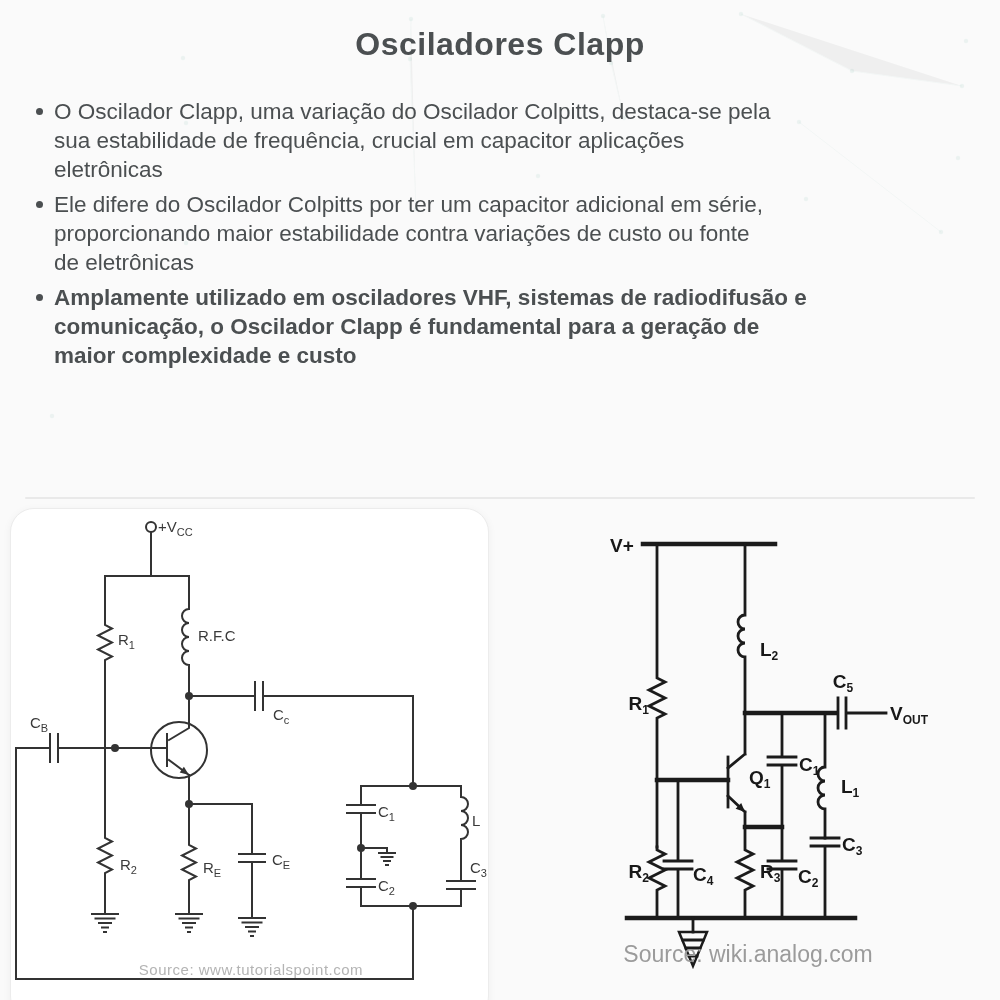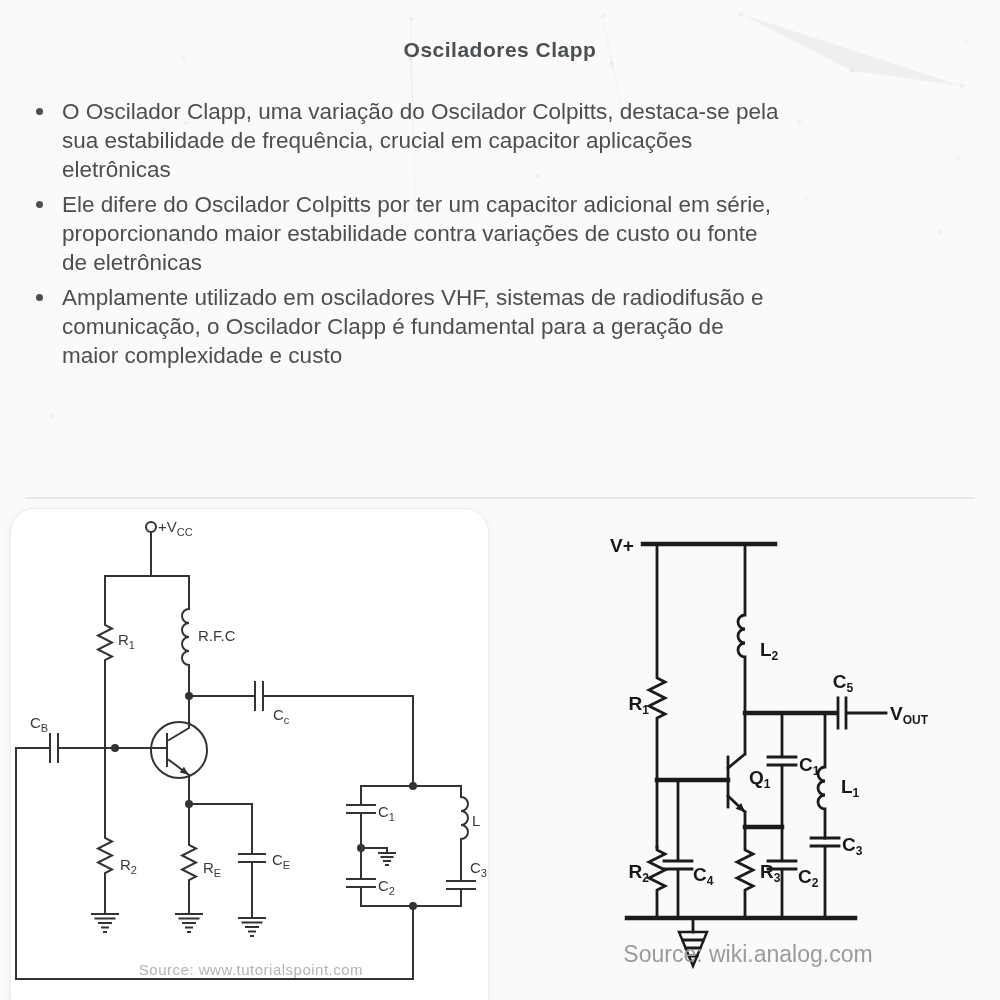--- a/index.html
+++ b/index.html
@@ -5,26 +5,26 @@
   * { margin:0; padding:0; box-sizing:border-box; }
   html,body { width:1000px; height:1000px; overflow:hidden; }
   body {
     position:relative;
     background:#fafafa;
     font-family:"Liberation Sans", sans-serif;
     color:#494d4f;
   }
   .texture { position:absolute; inset:0; pointer-events:none; }
   .page-title {
-    position:absolute; top:38px; left:0; width:1000px;
-    text-align:center; font-size:21px; font-weight:700;
+    position:absolute; top:26px; left:0; width:1000px;
+    text-align:center; font-size:32px; font-weight:700;
     letter-spacing:0.5px; color:#4b4f51;
   }
   .bullets { position:absolute; top:97px; left:36px; width:916px; }
-  .bullet-item { display:flex; gap:19px; margin-bottom:6px; }
+  .bullet-item { display:flex; gap:11px; margin-bottom:6px; }
   .bullet-dot {
     flex:0 0 auto; width:7px; height:7px; border-radius:50%;
     background:#4b4f51; margin-top:11px;
   }
   .bullet-text { font-size:22.5px; line-height:29px; color:#4b4f51; }
   .divider {
     position:absolute; top:497px; left:25px; width:950px; height:2px;
     background:#e9e9e9; border-radius:1px;
   }
   .left-card {
@@ -92,21 +92,21 @@
     </div>
   </div>
   <div class="bullet-item">
     <div class="bullet-dot"></div>
     <div class="bullet-text">
       <div>Ele difere do Oscilador Colpitts por ter um capacitor adicional em série,</div>
       <div>proporcionando maior estabilidade contra variações de custo ou fonte</div>
       <div>de eletrônicas</div>
     </div>
   </div>
-  <div class="bullet-item" style="margin-top:3px;">
+  <div class="bullet-item" style="margin-top:3px;font-weight:bold;">
     <div class="bullet-dot"></div>
     <div class="bullet-text">
       <div>Amplamente utilizado em osciladores VHF, sistemas de radiodifusão e</div>
       <div>comunicação, o Oscilador Clapp é fundamental para a geração de</div>
       <div>maior complexidade e custo</div>
     </div>
   </div>
 </div>
 
 <div class="divider"></div>

